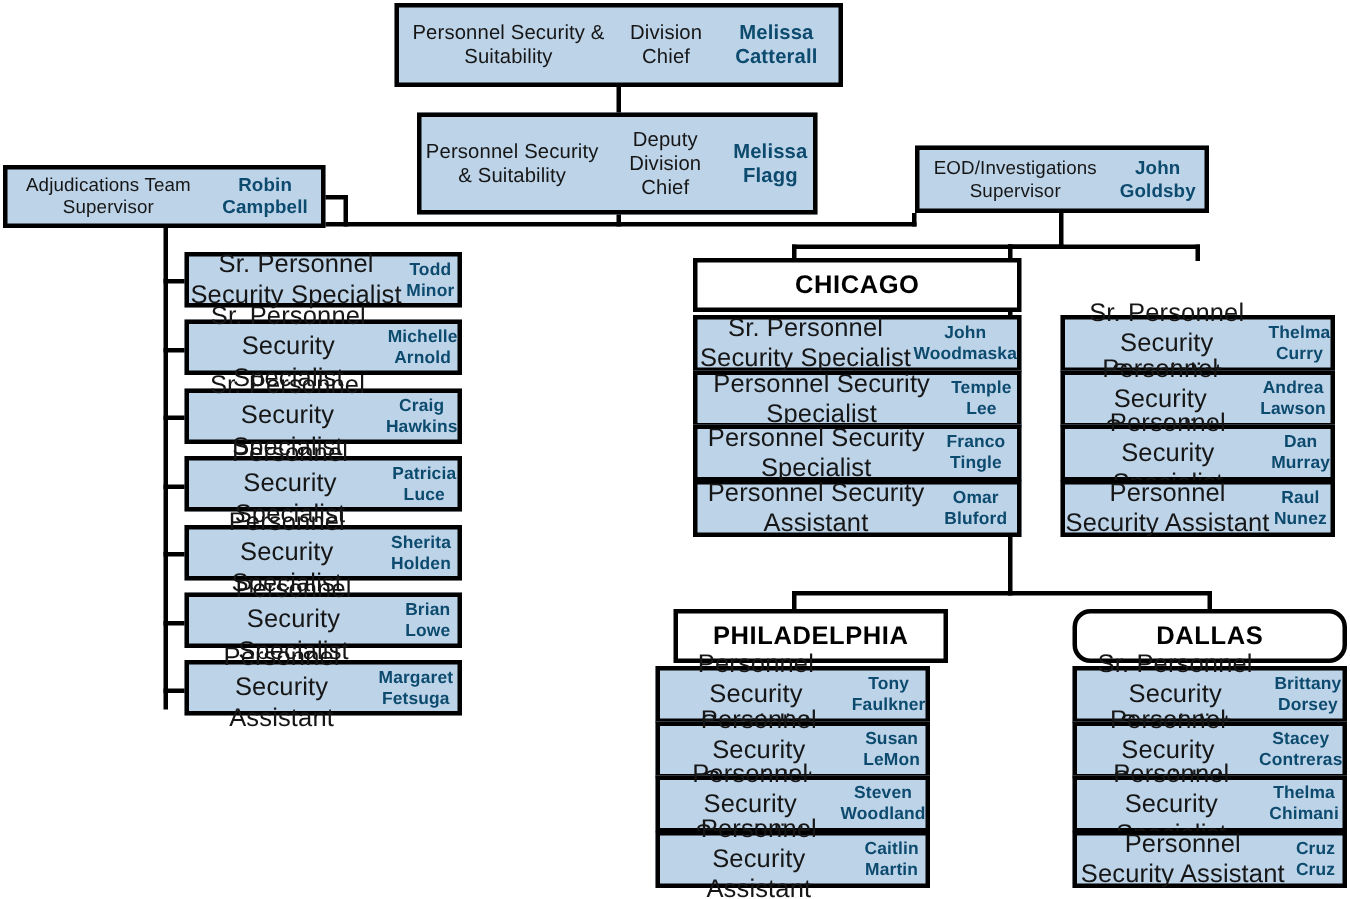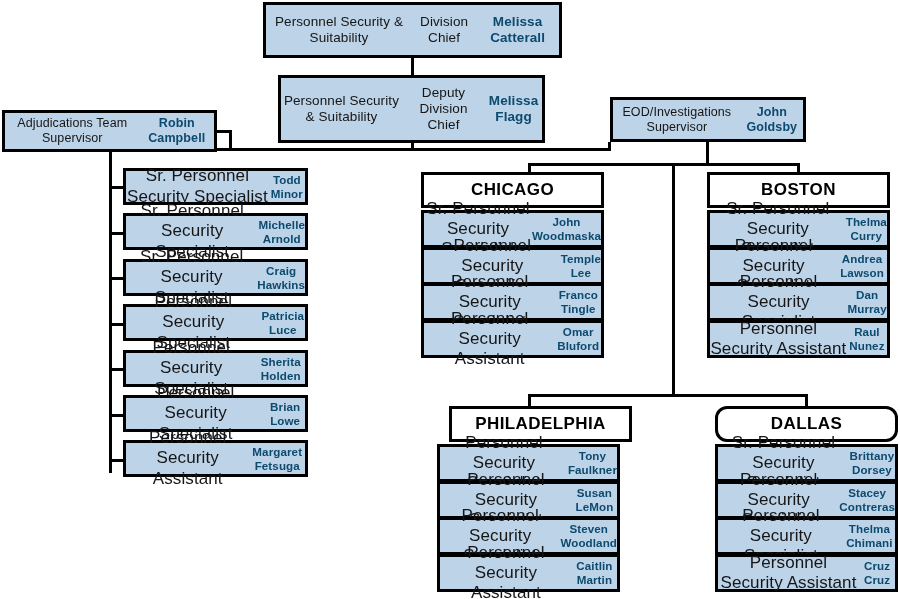--- a/index.html
+++ b/index.html
@@ -135,21 +135,21 @@
       <div class="box member" style="position: absolute; left: 0px; top: 227px; width: 100%; height: 37px;">
         <span class="title">Personnel Security Specialist</span>
         <span class="name">Brian Lowe</span>
       </div>
       <div class="box member" style="position: absolute; left: 0px; top: 272px; width: 100%; height: 37px;">
         <span class="title">Personnel Security Assistant</span>
         <span class="name">Margaret Fetsuga</span>
       </div>
     </div>
 
-  <div class="group" id="office-0" style="left: 421px; top: 172px; width: 183px; height: 145px;">
+  <div class="group" id="office-0" style="left: 462px; top: 172px; width: 183px; height: 145px; padding-left: 36px;">
       <div class="box city" style="position: absolute; left: 0px; top: 0px; width: 100%; height: 36px;">
         <span class="city-label">CHICAGO</span>
       </div>
       <div class="box member" style="position: absolute; left: 0px; top: 38px; width: 100%; height: 38px;">
         <span class="title">Sr. Personnel Security Specialist</span>
         <span class="name">John Woodmaska</span>
       </div>
       <div class="box member" style="position: absolute; left: 0px; top: 75px; width: 100%; height: 38px;">
         <span class="title">Personnel Security Specialist</span>
         <span class="name">Temple Lee</span>
@@ -157,23 +157,20 @@
       <div class="box member" style="position: absolute; left: 0px; top: 111px; width: 100%; height: 38px;">
         <span class="title">Personnel Security Specialist</span>
         <span class="name">Franco Tingle</span>
       </div>
       <div class="box member" style="position: absolute; left: 0px; top: 148px; width: 100%; height: 38px;">
         <span class="title">Personnel Security Assistant</span>
         <span class="name">Omar Bluford</span>
       </div>
     </div>
   <div class="group" id="office-1" style="left: 707px; top: 172px; width: 183px; height: 186px;">
-      <div class="box city" style="position: absolute; left: 0px; top: 0px; width: 100%; height: 36px;">
-        <span class="city-label">BOSTON</span>
-      </div>
       <div class="box member" style="position: absolute; left: 0px; top: 38px; width: 100%; height: 38px;">
         <span class="title">Sr. Personnel Security Specialist</span>
         <span class="name">Thelma Curry</span>
       </div>
       <div class="box member" style="position: absolute; left: 0px; top: 75px; width: 100%; height: 38px;">
         <span class="title">Personnel Security Specialist</span>
         <span class="name">Andrea Lawson</span>
       </div>
       <div class="box member" style="position: absolute; left: 0px; top: 111px; width: 100%; height: 38px;">
         <span class="title">Personnel Security Specialist</span>

